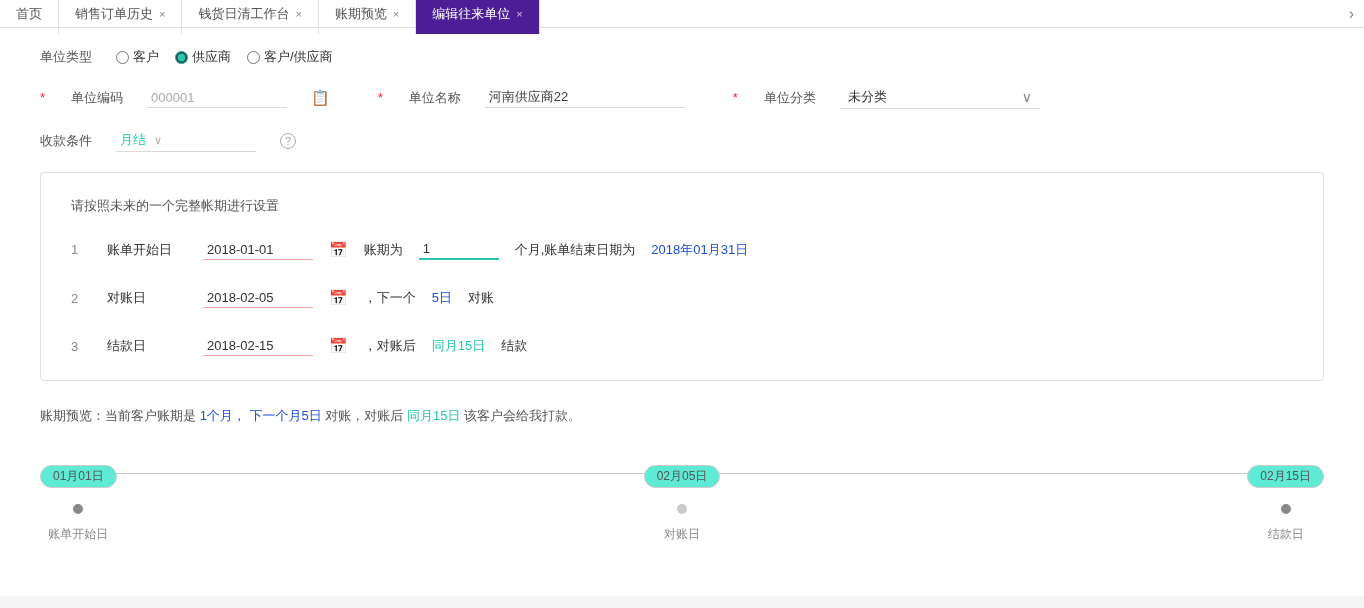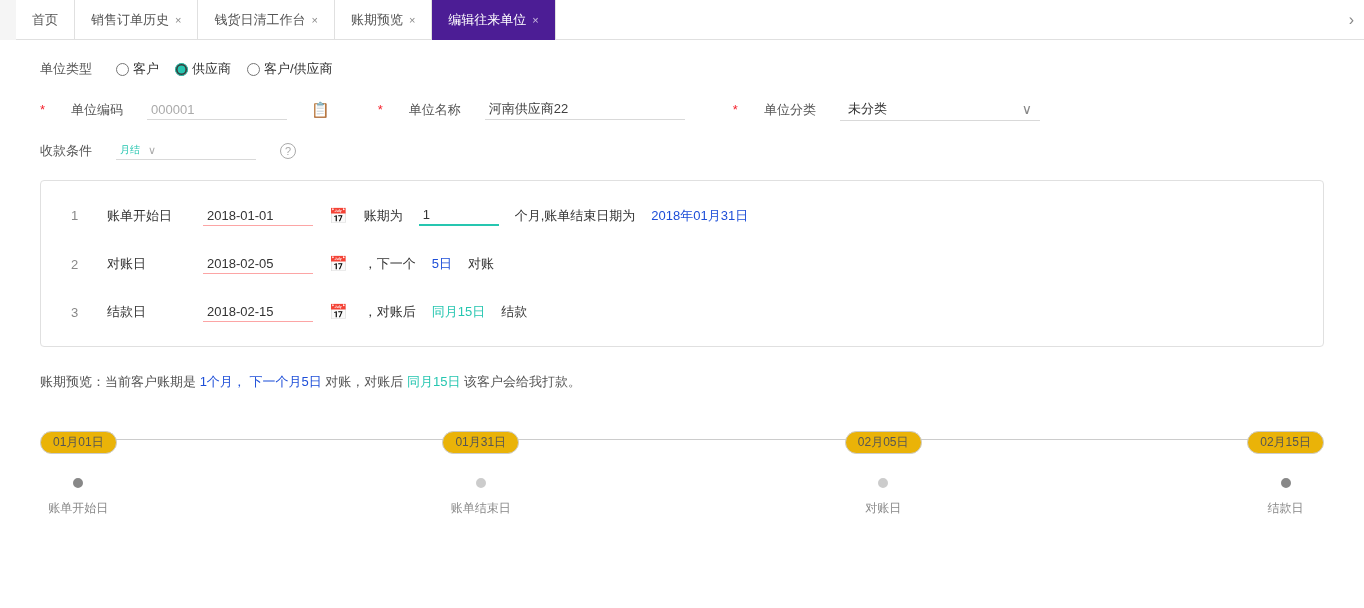--- a/index.html
+++ b/index.html
@@ -4,23 +4,22 @@
   <style>
     * { box-sizing: border-box; margin: 0; padding: 0; }
     body { font-family: 'Microsoft YaHei', Arial, sans-serif; font-size: 13px; color: #333; background: #f5f5f5; }
     
     
     .tab-bar {
       display: flex;
       align-items: center;
       background: #fff;
       border-bottom: 1px solid #e0e0e0;
-      height: 40px;
+      height: 28px;
       padding-left: 0;
-      margin-left: 16px;
     }
     .tab-item {
       display: flex;
       align-items: center;
       height: 40px;
       padding: 0 16px;
       cursor: pointer;
       font-size: 13px;
       color: #555;
       border-right: 1px solid #e0e0e0;
@@ -85,21 +84,21 @@
     
     .dropdown-wrap {
       display: flex;
       align-items: center;
       border-bottom: 1px solid #d9d9d9;
       min-width: 140px;
       padding: 2px 4px;
       gap: 4px;
       cursor: pointer;
     }
-    .dropdown-value { color: #26c6b0; font-size: 10px; }
+    .dropdown-value { color: #26c6b0; font-size: 13px; }
     .dropdown-arrow { color: #aaa; font-size: 11px; margin-left: 4px; }
 
     
     .classify-wrap {
       display: flex;
       align-items: center;
       border-bottom: 1px solid #d9d9d9;
       min-width: 180px;
       padding: 2px 8px;
       cursor: pointer;
@@ -236,22 +235,22 @@
       border-radius: 50%;
       background: #888;
       border: 2px solid #888;
     }
     .node-badge {
       border: 1px solid #ccc;
       border-radius: 20px;
       padding: 2px 12px;
       font-size: 12px;
       color: #555;
-      background: #eab308;
-      margin-bottom: 16px;
+      background: #5eead4;
+      margin-bottom: 8px;
     }
     .node-label {
       font-size: 12px;
       color: #888;
       margin-top: 4px;
     }
   </style>
 </head>
 <body>
 
@@ -319,20 +318,21 @@
   <div class="form-row">
     <span class="form-label">收款条件</span>
     <div class="dropdown-wrap">
       <span class="dropdown-value">月结</span>
       <span class="dropdown-arrow">∨</span>
     </div>
     <span class="help-icon">?</span>
   </div>
 
   <div class="card">
+    <div class="card-title">请按照未来的一个完整帐期进行设置</div>
 
     <div class="setup-row">
       <span class="row-num">1</span>
       <span class="row-type-label">账单开始日</span>
       <input class="date-input" type="text" value="2018-01-01" style="">
       <span class="cal-icon">📅</span>
       <span class="text-normal">账期为</span>
       <input class="period-input" type="text" value="1" style="">
       <span class="text-normal">个月,账单结束日期为</span>
       <span class="text-orange">2018年01月31日</span>
@@ -369,25 +369,20 @@
     <span>该客户会给我打款。</span>
   </div>
 
   <div class="timeline-wrap">
     <div class="timeline-line"></div>
     <div class="timeline-nodes">
       <div class="timeline-node">
         <div class="node-badge">01月01日</div>
         <div class="node-start-dot"></div>
         <div class="node-label">账单开始日</div>
-      </div>
-      <div class="timeline-node">
-        <div class="node-badge">01月31日</div>
-        <div class="node-dot"></div>
-        <div class="node-label">账单结束日</div>
       </div>
       <div class="timeline-node">
         <div class="node-badge">02月05日</div>
         <div class="node-dot"></div>
         <div class="node-label">对账日</div>
       </div>
       <div class="timeline-node">
         <div class="node-badge">02月15日</div>
         <div class="node-end-dot"></div>
         <div class="node-label">结款日</div>

